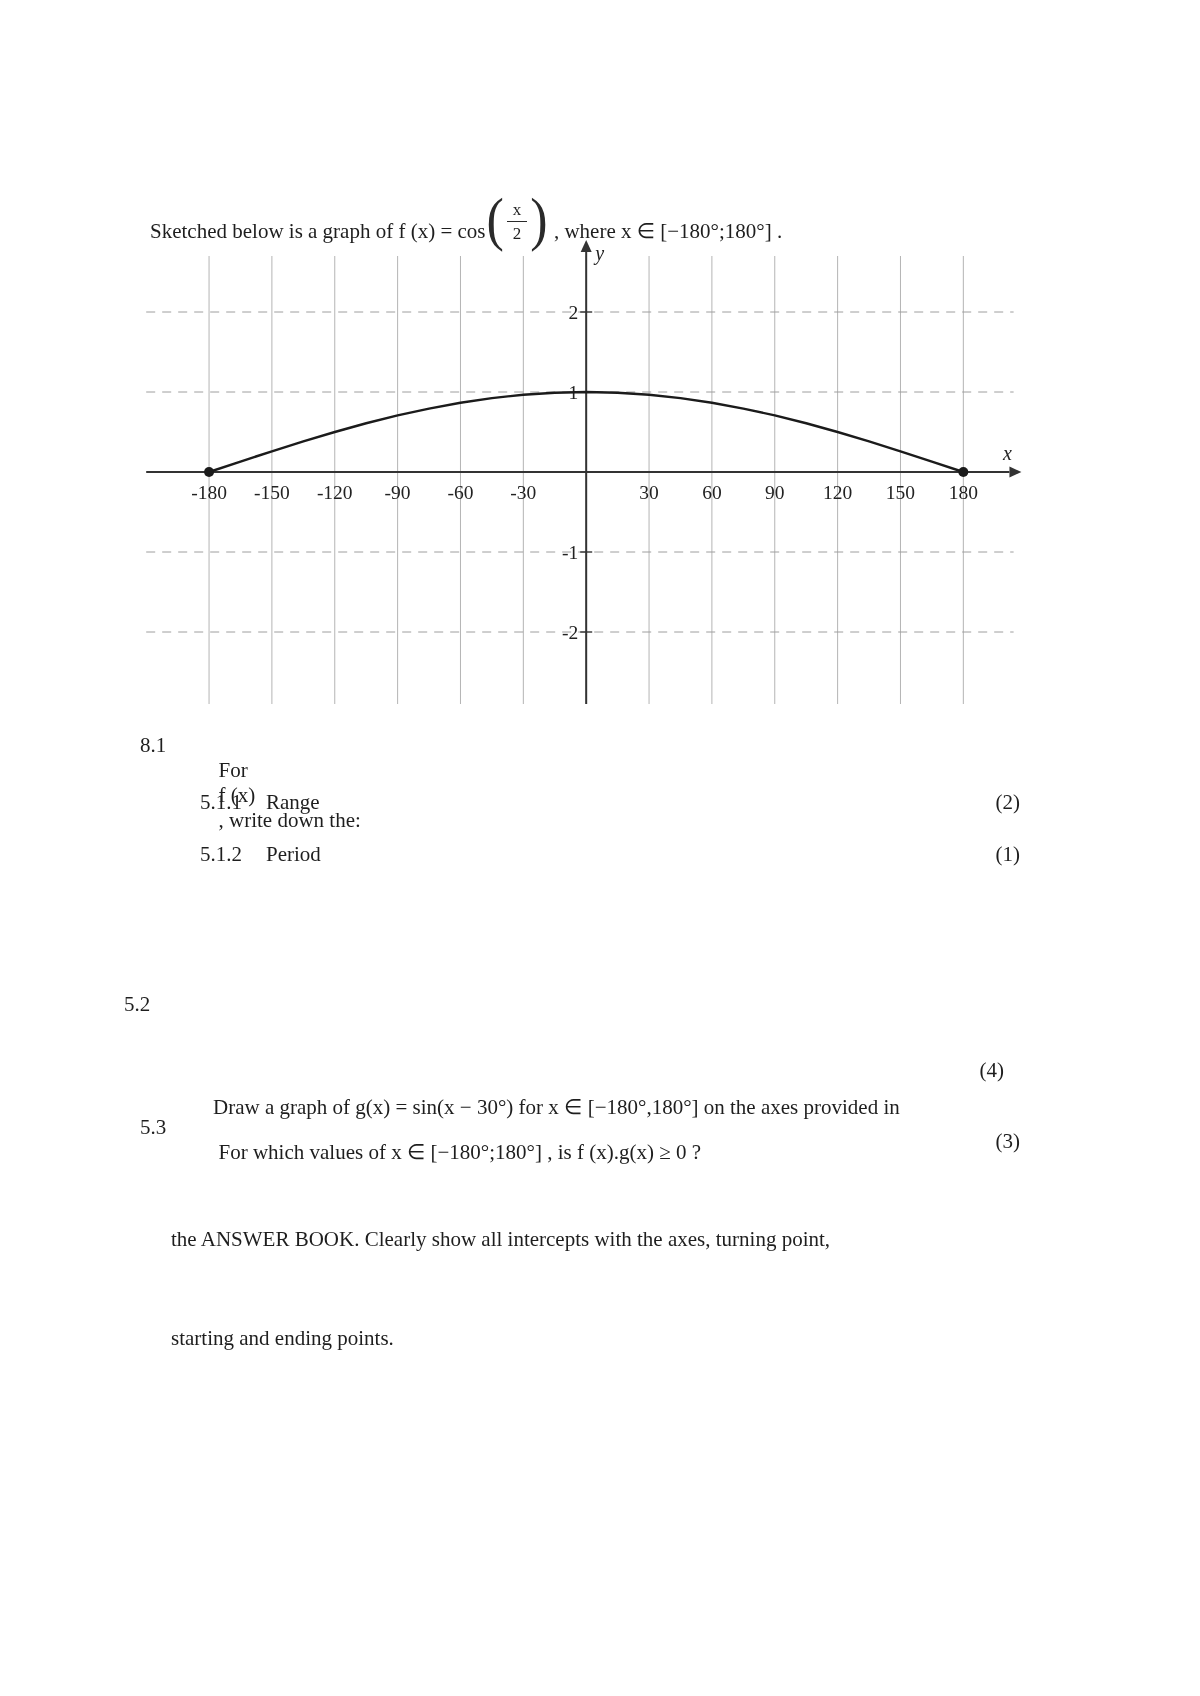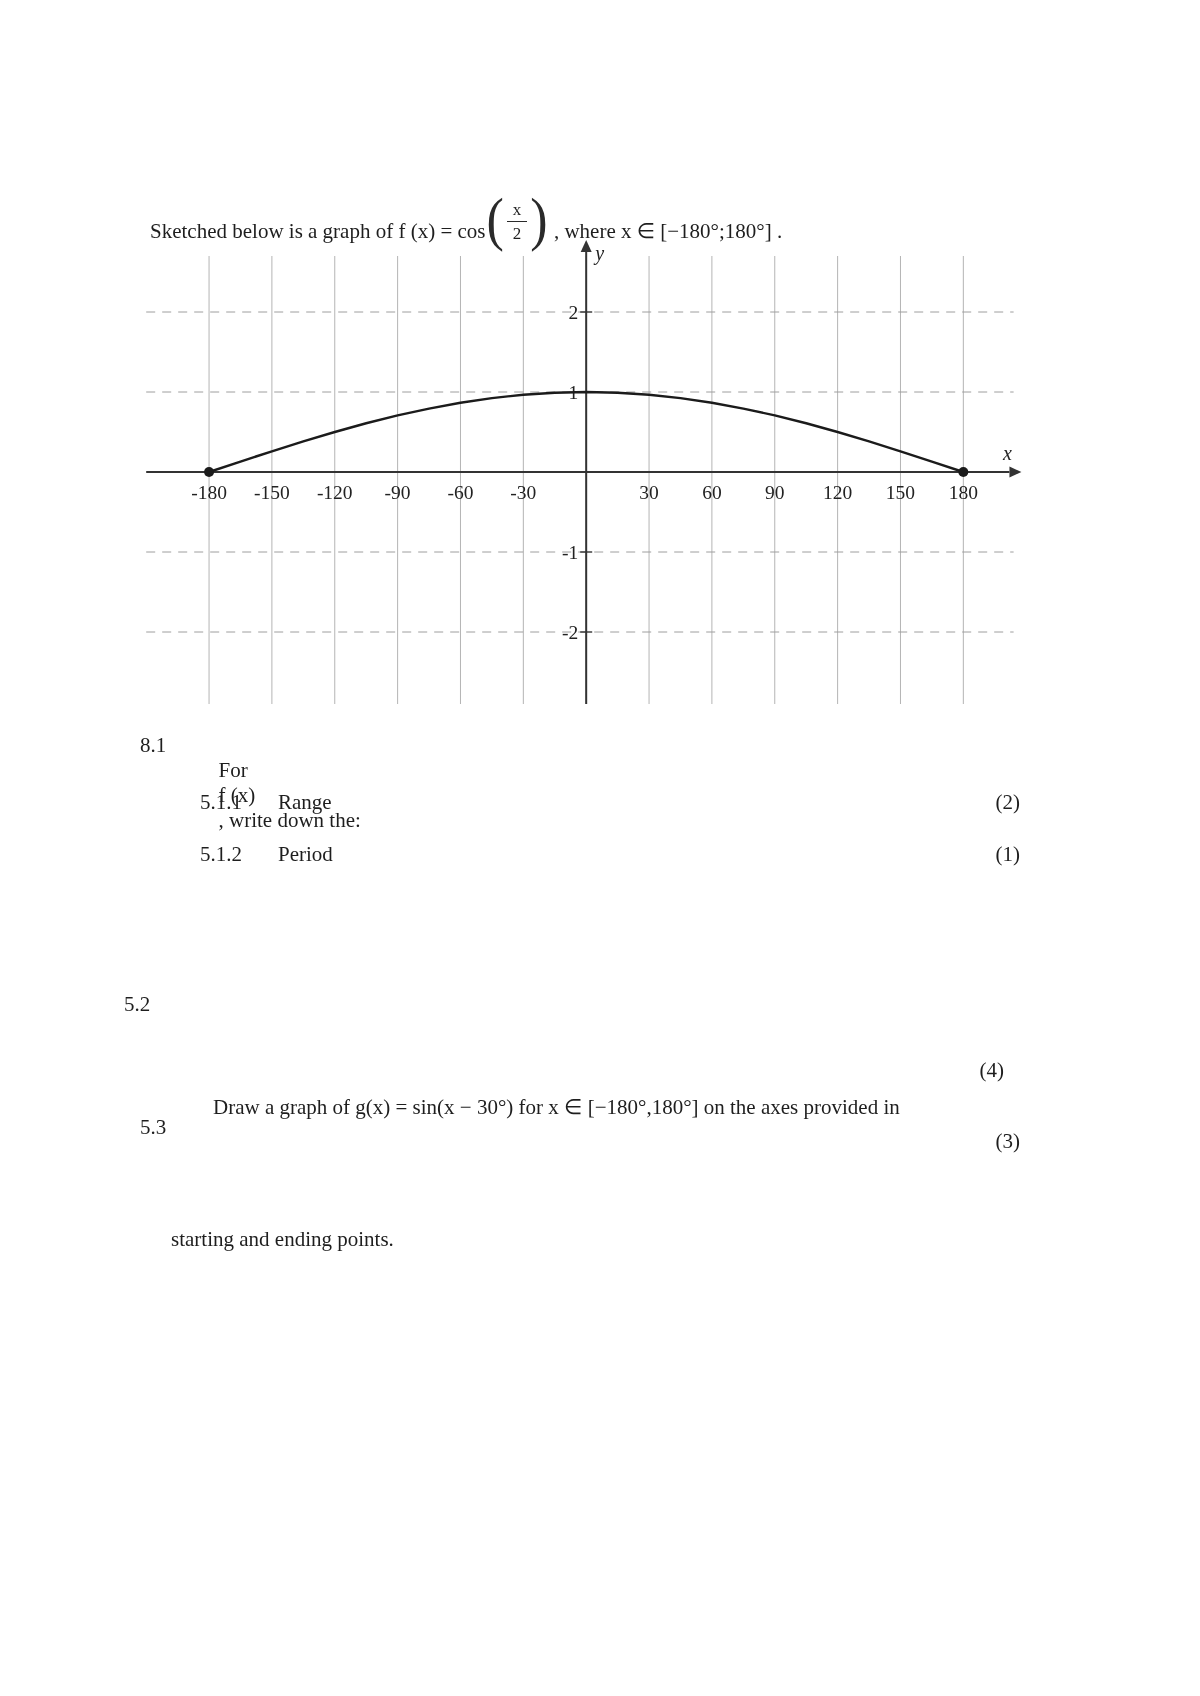--- a/index.html
+++ b/index.html
@@ -20,21 +20,21 @@
     display:inline-flex;flex-direction:column;align-items:center;
     font-size:17px;line-height:1.15;margin:0 2px;color:#1e1e1e;
   }
   .frac .num{border-bottom:1.5px solid #2a2a2a;padding:0 6px 2px;}
   .frac .den{padding-top:2px;}
   .graph-wrap{position:absolute;left:142px;top:240px;}
   #graph text{font-family:"Liberation Serif", serif;}
   .qrow{position:absolute;font-size:21px;}
   .qnum{position:absolute;left:0;top:0;}
   .qtext{position:absolute;left:47px;top:0;white-space:pre;}
-  .qtext-sub{position:absolute;left:66px;top:0;margin-left:12px;}
+  .qtext-sub{position:absolute;left:66px;top:0;}
   .qmark{position:absolute;right:0;}
   .qblock{
     position:absolute;left:47px;top:0;width:720px;line-height:33px;white-space:pre;
   }
 </style>
 </head>
 <body>
 
 <div class="page">
 
@@ -130,23 +130,27 @@
     <span class="qtext-sub">Period</span>
     <span class="qmark">(1)</span>
   </div>
 
   <div class="qrow" style="left:124px;top:992px;width:880px;height:100px;">
     <span class="qnum">5.2</span>
     <div class="qblock">
       <div>
         <span>Draw a graph of </span><span class="math">g(x) = sin(x − 30°)</span><span> for </span><span class="math">x</span><span> ∈ [−180°,180°]</span><span> on the axes provided in</span>
       </div>
+      <div>the ANSWER BOOK. Clearly show all intercepts with the axes, turning point,</div>
       <div>starting and ending points.</div>
     </div>
     <span class="qmark" style="top:66px;">(4)</span>
   </div>
 
   <div class="qrow" style="left:140px;top:1115px;width:880px;height:60px;text-align:right;">
     <span class="qnum">5.3</span>
+    <span class="qtext">
+      <span>For which values of </span><span class="math">x ∈ [−180°;180°]</span><span> , is </span><span class="math">f (x).g(x) ≥ 0 ?</span>
+    </span>
     <span class="qmark" style="top:14px;">(3)</span>
   </div>
 
 </div>
 
 </body></html>

